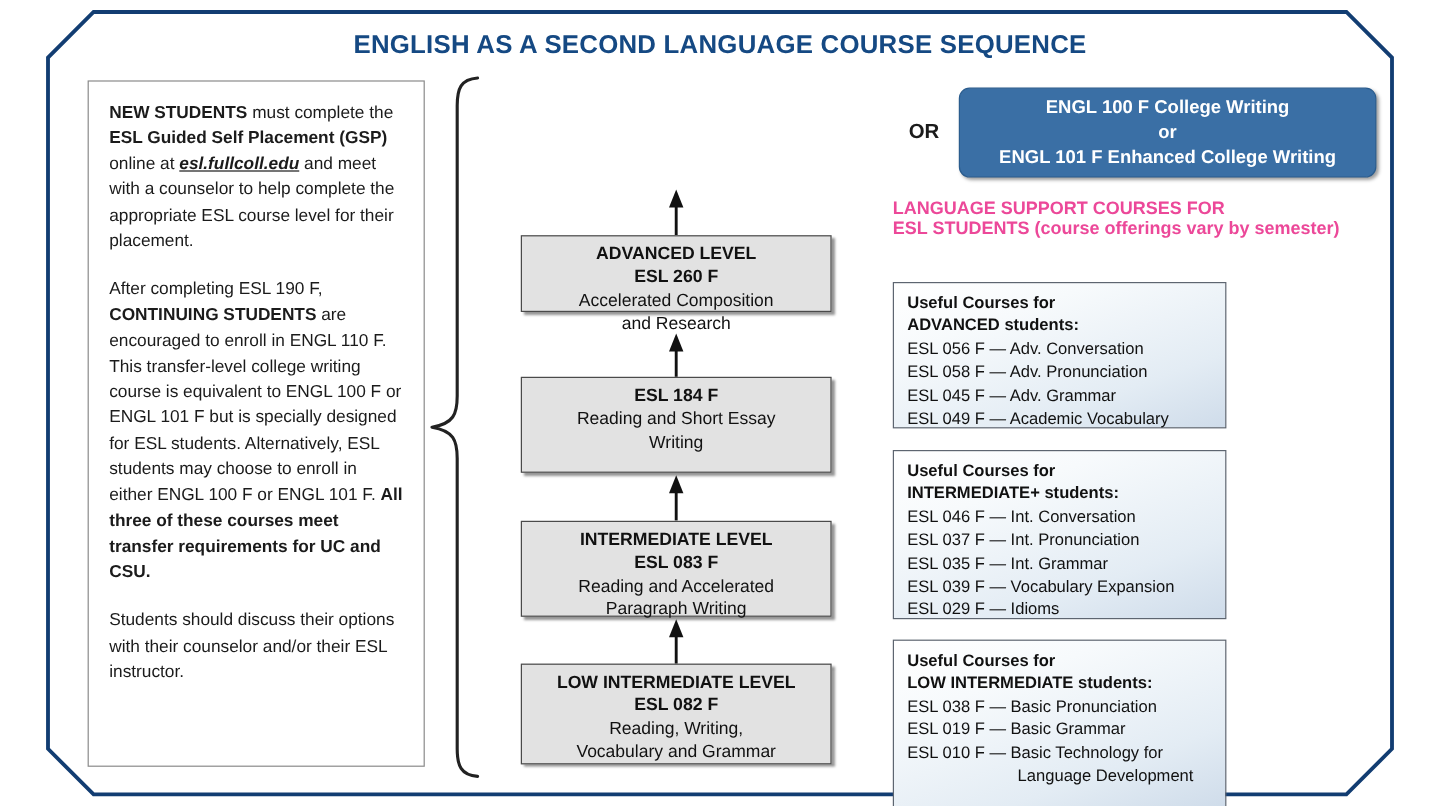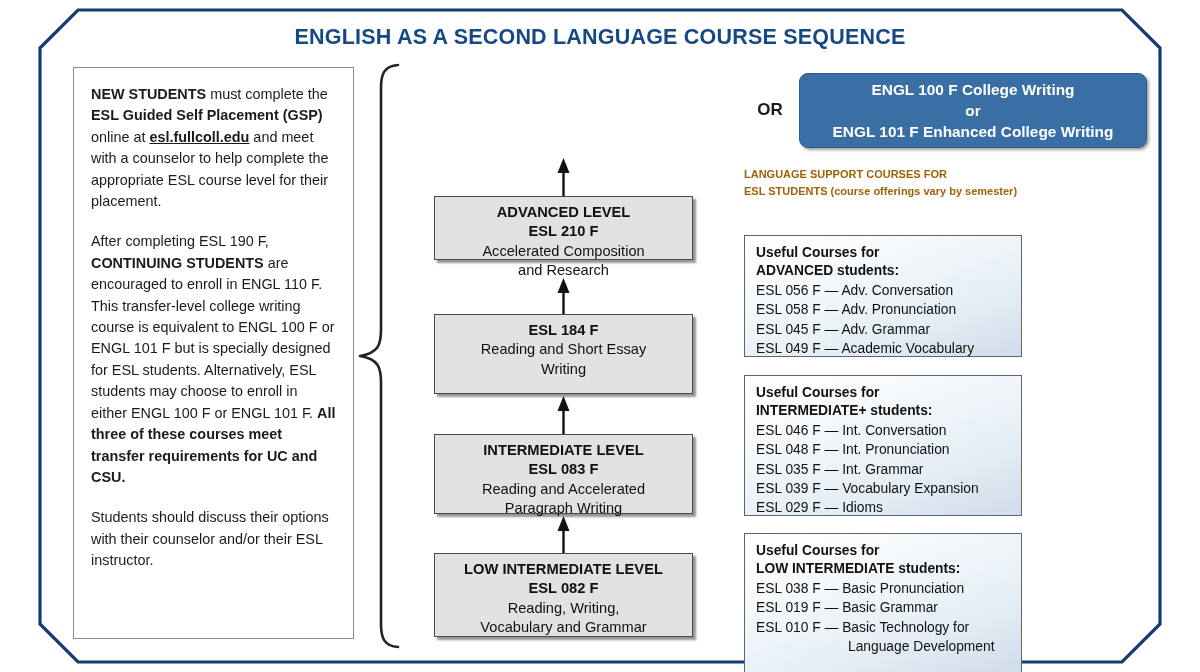--- a/index.html
+++ b/index.html
@@ -29,21 +29,21 @@
     background: #ffffff;
     border: 1px solid #8a8a8a;
     padding: 16px 17px 10px 17px;
   }
   .left-panel p {
     font-size: 14.4px; line-height: 21.4px; color: #1b1b1b;
     margin-bottom: 19px;
   }
   .left-panel p:last-child { margin-bottom: 0; }
   .left-panel b { font-weight: bold; }
-  .left-panel .url { font-weight: bold; text-decoration: underline; }
+  .left-panel .url { font-weight: bold; font-style: italic; text-decoration: underline; }
 
   
   .brace { position: absolute; left: 356px; top: 62px; width: 46px; height: 588px; }
 
   
   .blue-box {
     position: absolute;
     background: #3a6fa5;
     border: 1.5px solid #2a5c8e;
     border-radius: 9px;
@@ -81,21 +81,21 @@
   #lvl-190 { top: 196px; height: 64px; }
   #lvl-184 { top: 314px; height: 80px; }
   #lvl-083 { top: 434px; height: 80px; }
   #lvl-082 { top: 553px; height: 84px; }
 
   .arrow { position: absolute; left: 434px; width: 259px; height: 40px; }
 
   
   .support-head {
     position: absolute; left: 744px; top: 166px; width: 420px;
-    font-size: 11px; line-height: 16.6px; color: #a16207; font-weight: bold;
+    font-size: 15px; line-height: 16.6px; color: #ec4899; font-weight: bold;
   }
 
   .support-box {
     position: absolute; left: 744px; width: 278px;
     border: 1px solid #5d6570;
     background: linear-gradient(160deg, #ffffff 0%, #f7fafc 28%, #e3ecf4 72%, #cfdcea 100%);
     padding: 8px 10px 8px 11px;
     color: #111;
     margin-top: 32px;
   }
@@ -152,21 +152,21 @@
     <line x1="129.5" y1="40" x2="129.5" y2="12" stroke="#111" stroke-width="2.4"></line>
     <polygon points="129.5,2 123.5,17 135.5,17" fill="#111"></polygon>
   </svg>
   <svg class="arrow" style="top:514px" viewBox="0 0 259 40">
     <line x1="129.5" y1="40" x2="129.5" y2="12" stroke="#111" stroke-width="2.4"></line>
     <polygon points="129.5,2 123.5,17 135.5,17" fill="#111"></polygon>
   </svg>
 
   <div class="grey-box" id="lvl-190">
     <div class="lvl">ADVANCED LEVEL</div>
-    <div class="code">ESL 210 F</div>
+    <div class="code">ESL 260 F</div>
     <div class="desc">Accelerated Composition</div>
     <div class="desc">and Research</div>
   </div>
 
   <div class="grey-box" id="lvl-184">
     <div class="code">ESL 184 F</div>
     <div class="desc">Reading and Short Essay</div>
     <div class="desc">Writing</div>
   </div>
 
@@ -195,21 +195,21 @@
     <div class="row">ESL 056 F — Adv. Conversation</div>
     <div class="row">ESL 058 F — Adv. Pronunciation</div>
     <div class="row">ESL 045 F — Adv. Grammar</div>
     <div class="row">ESL 049 F — Academic Vocabulary</div>
   </div>
 
   <div class="support-box" id="sup-int">
     <div class="hdr">Useful Courses for</div>
     <div class="hdr">INTERMEDIATE+ students:</div>
     <div class="row">ESL 046 F — Int. Conversation</div>
-    <div class="row">ESL 048 F — Int. Pronunciation</div>
+    <div class="row">ESL 037 F — Int. Pronunciation</div>
     <div class="row">ESL 035 F — Int. Grammar</div>
     <div class="row">ESL 039 F — Vocabulary Expansion</div>
     <div class="row">ESL 029 F — Idioms</div>
   </div>
 
   <div class="support-box" id="sup-low">
     <div class="hdr">Useful Courses for</div>
     <div class="hdr">LOW INTERMEDIATE students:</div>
     <div class="row">ESL 038 F — Basic Pronunciation</div>
     <div class="row">ESL 019 F — Basic Grammar</div>

